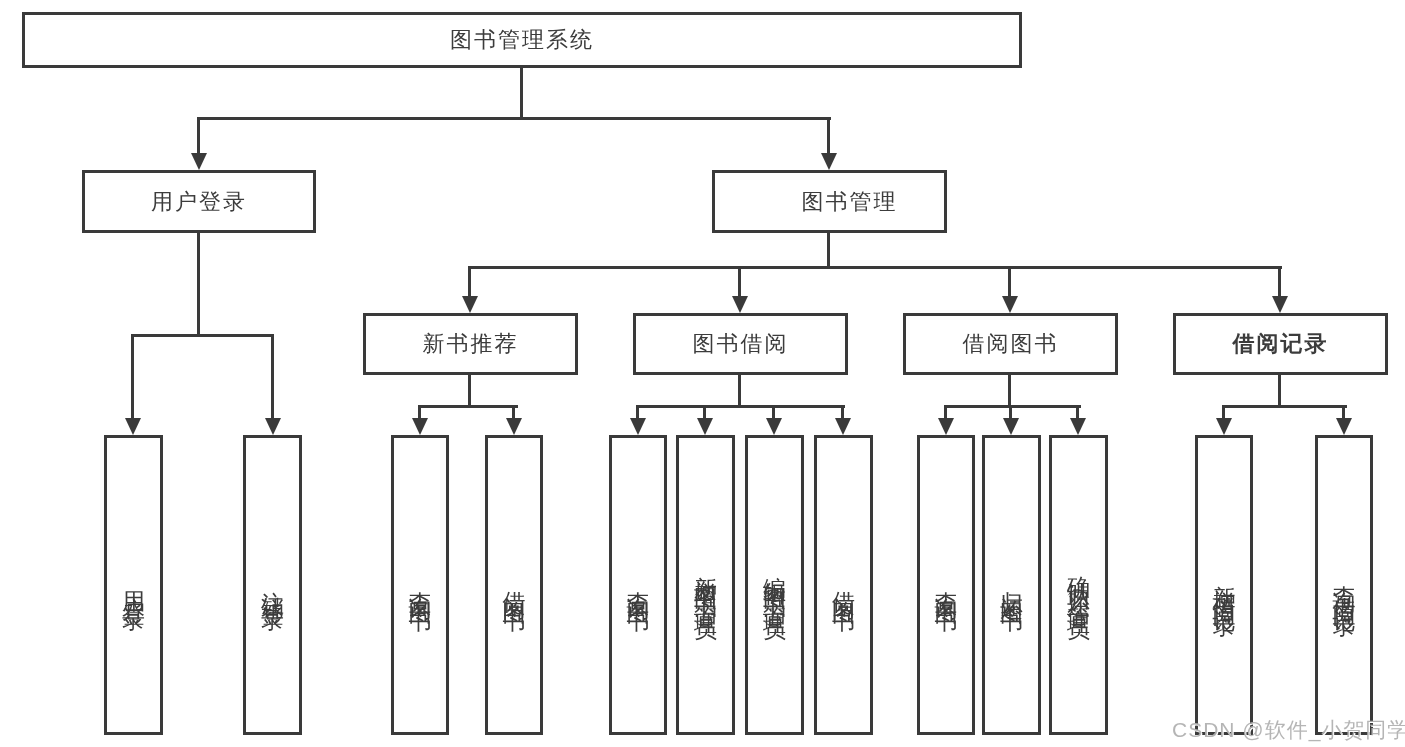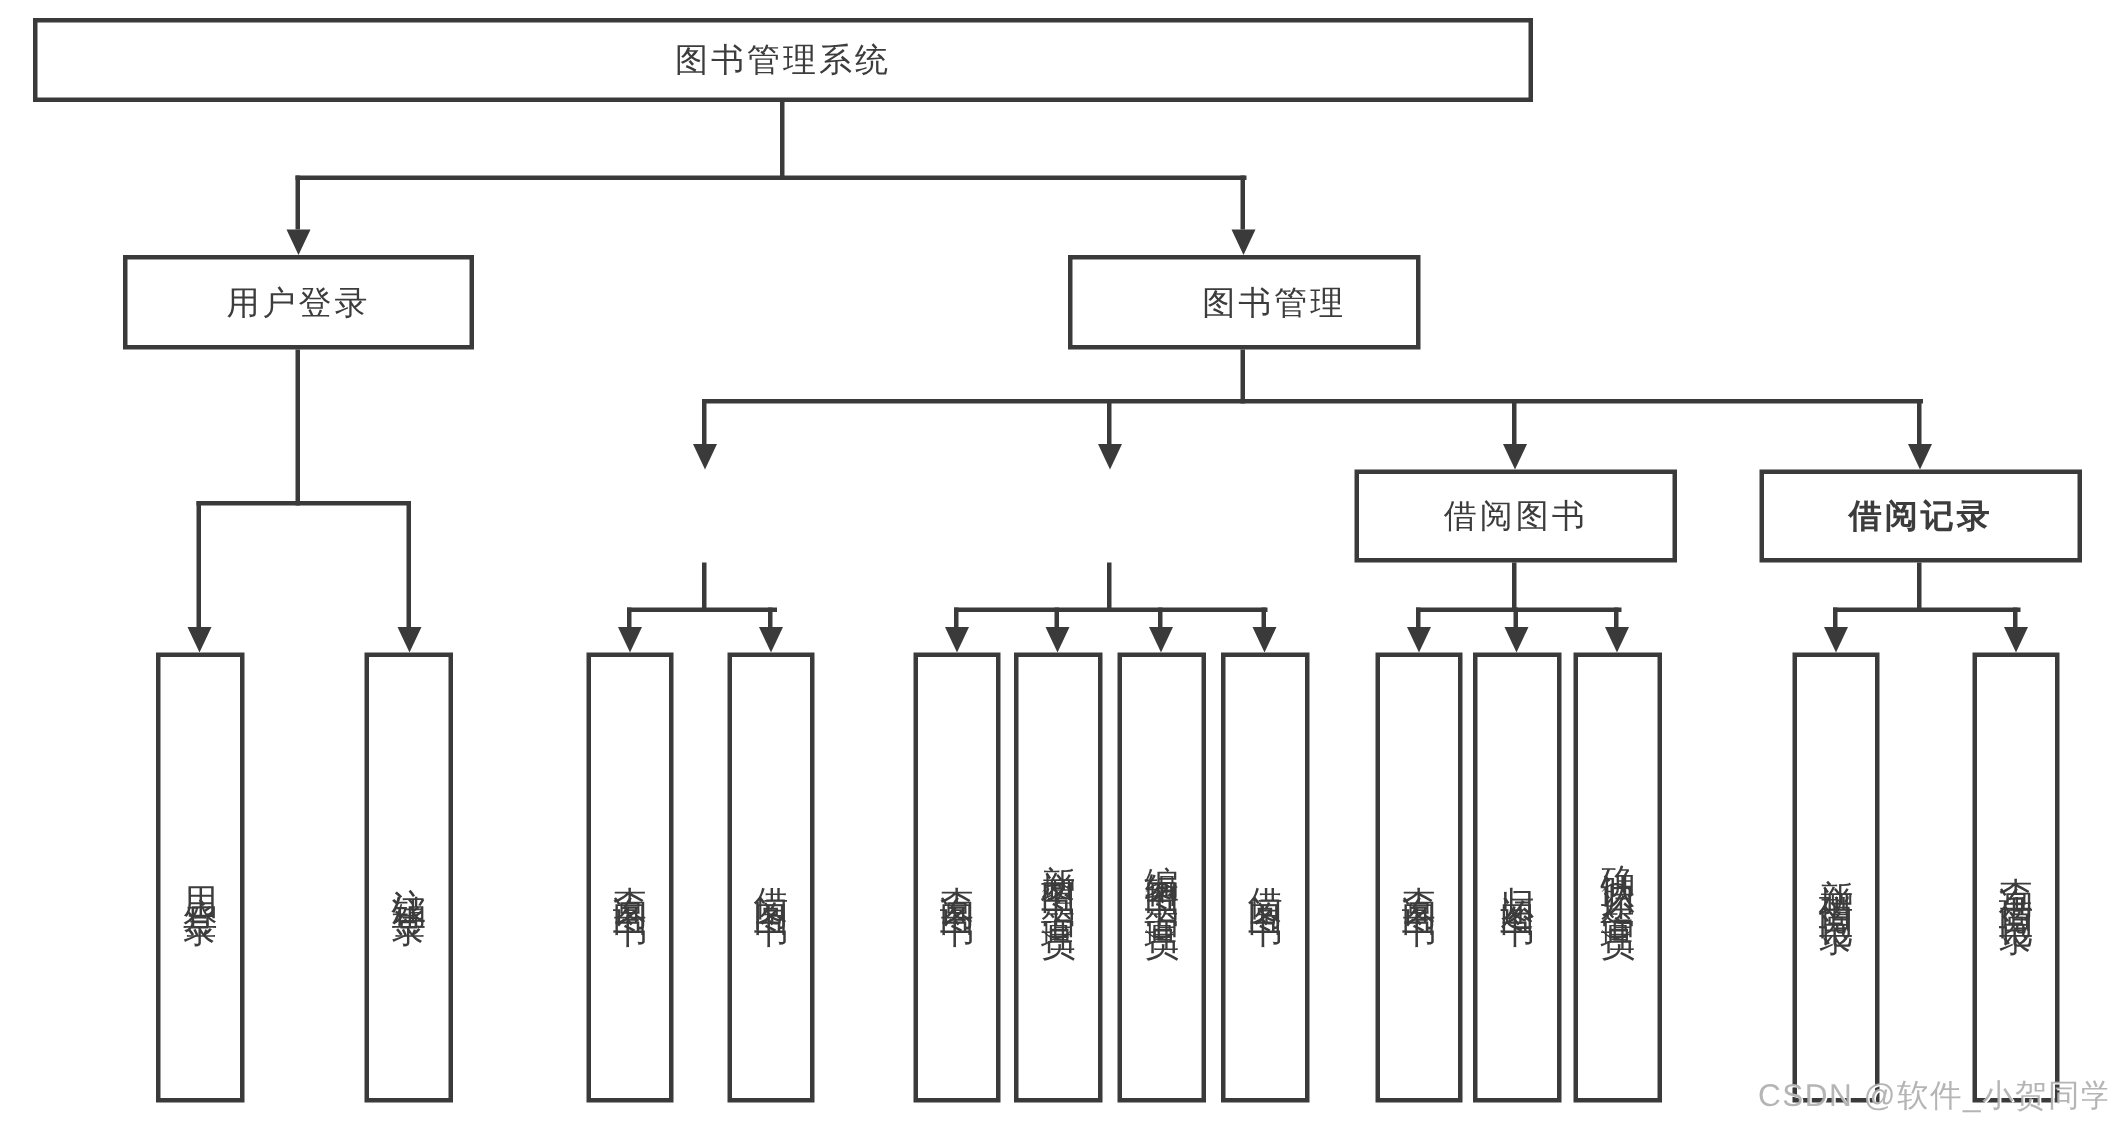--- a/index.html
+++ b/index.html
@@ -97,20 +97,26 @@
   <div class="hline" style="left:468px;top:266px;width:814px;"></div>
   <div class="vline" style="left:468px;top:266px;height:30px;"></div>
   <div class="arrow" style="left:462px;top:296px;"></div>
   <div class="vline" style="left:738px;top:266px;height:30px;"></div>
   <div class="arrow" style="left:732px;top:296px;"></div>
   <div class="vline" style="left:1008px;top:266px;height:30px;"></div>
   <div class="arrow" style="left:1002px;top:296px;"></div>
   <div class="vline" style="left:1278px;top:266px;height:30px;"></div>
   <div class="arrow" style="left:1272px;top:296px;"></div>
 
+  <div class="node hnode" style="left:363px;top:313px;width:215px;height:62px;">
+    <span>新书推荐</span>
+  </div>
+  <div class="node hnode" style="left:633px;top:313px;width:215px;height:62px;">
+    <span>图书借阅</span>
+  </div>
   <div class="node hnode" style="left:903px;top:313px;width:215px;height:62px;">
     <span>借阅图书</span>
   </div>
   <div class="node hnode" style="left:1173px;top:313px;width:215px;height:62px;font-weight:bold;">
     <span>借阅记录</span>
   </div>
 
   <div class="vline" style="left:468px;top:375px;height:33px;"></div>
   <div class="hline" style="left:418px;top:405px;width:100px;"></div>
   <div class="vline" style="left:418px;top:405px;height:13px;"></div>

